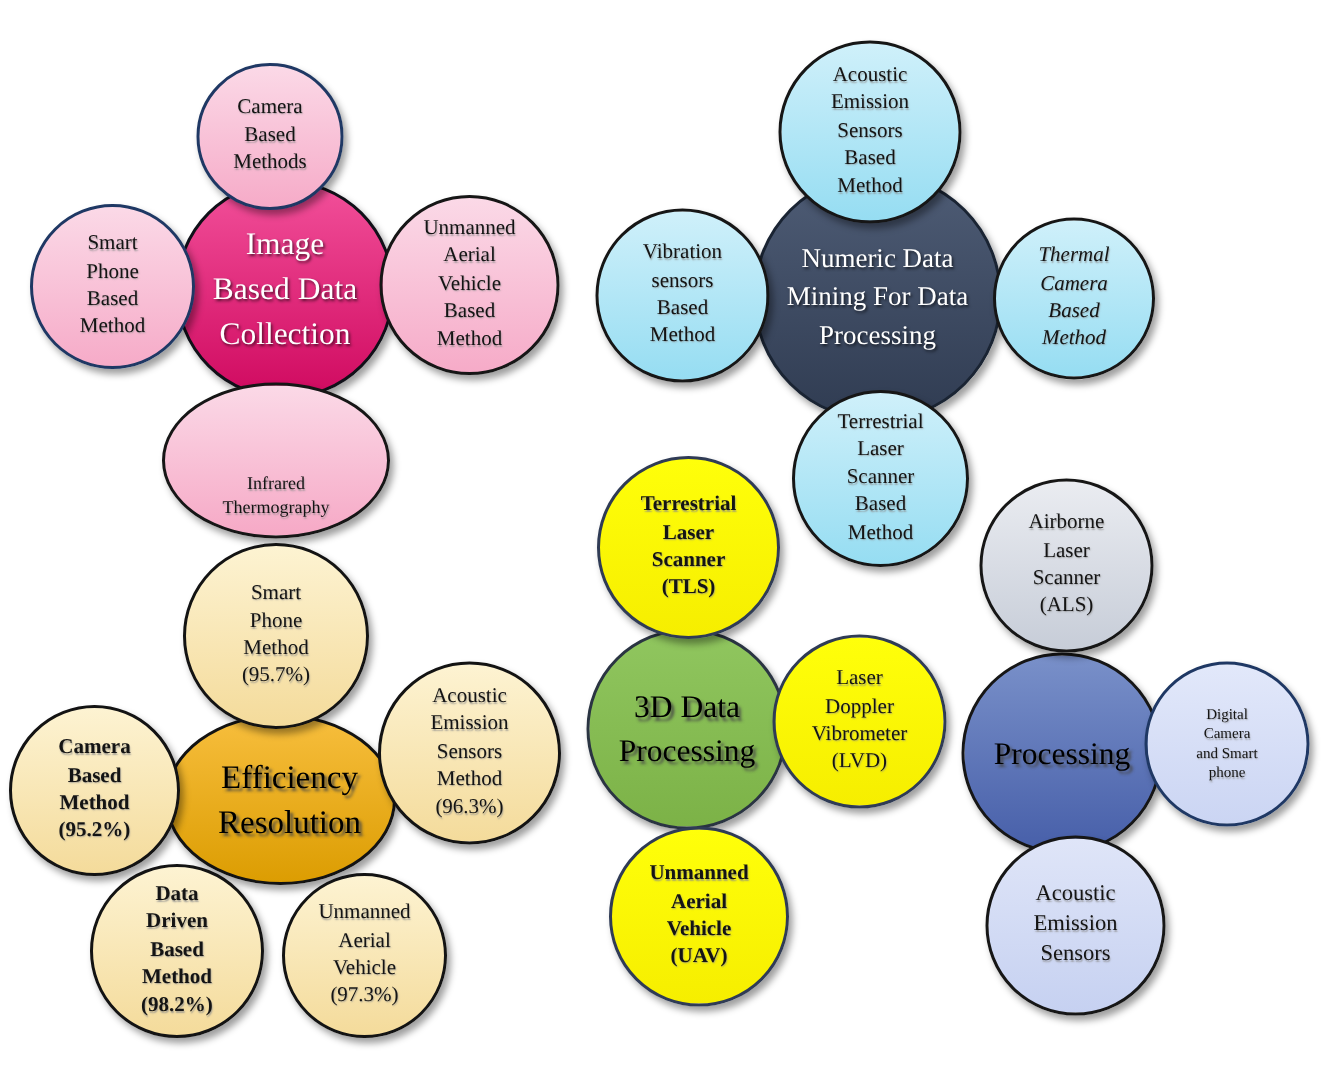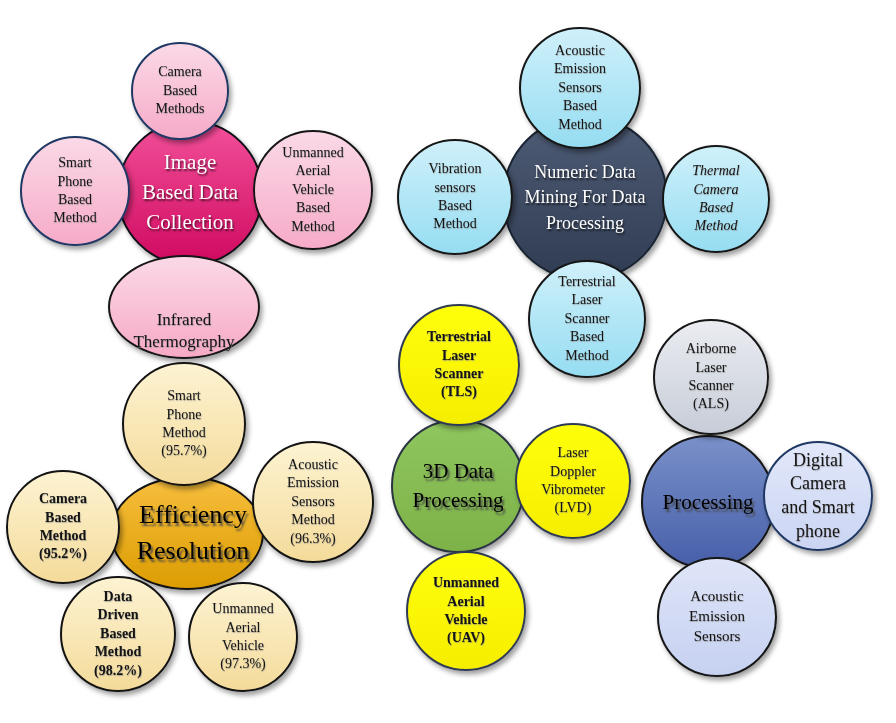--- a/index.html
+++ b/index.html
@@ -46,21 +46,21 @@
       </div>
     </div>
     <div class="node center" style="left: 502px; top: 115px; width: 166px; height: 166px; background: linear-gradient(rgb(78, 92, 117), rgb(48, 60, 82)); border-color: rgb(26, 36, 51);">
       <div class="label light" style="color: rgb(255, 255, 255); font-size: 18px;">
         <div>Numeric Data</div>
         <div>Mining For Data</div>
         <div>Processing</div>
       </div>
     </div>
     <div class="node center" style="left: 110px; top: 476px; width: 154px; height: 114px; background: linear-gradient(rgb(247, 190, 61), rgb(220, 157, 2)); border-color: rgb(19, 19, 19);">
-      <div class="label dark" style="color: rgb(0, 0, 0); font-size: 26px; margin-left: 12px;">
+      <div class="label dark" style="color: rgb(0, 0, 0); font-size: 22px; margin-left: 12px;">
         <div>Efficiency</div>
         <div>Resolution</div>
       </div>
     </div>
     <div class="node center" style="left: 391px; top: 419px; width: 134px; height: 134px; background: linear-gradient(rgb(144, 198, 95), rgb(124, 178, 71)); border-color: rgb(42, 52, 66);">
       <div class="label dark" style="color: rgb(0, 0, 0); font-size: 21px; text-align: center;">
         <div>3D Data</div>
         <div>Processing</div>
       </div>
     </div>
@@ -87,21 +87,21 @@
     <div class="node satellite" style="left: 253px; top: 130px; width: 120px; height: 120px; background: linear-gradient(rgb(251, 217, 231), rgb(246, 171, 200)); border-color: rgb(22, 22, 22);">
       <div class="label dark" style="color: rgb(20, 20, 20); font-size: 14px;">
         <div>Unmanned</div>
         <div>Aerial</div>
         <div>Vehicle</div>
         <div>Based</div>
         <div>Method</div>
       </div>
     </div>
     <div class="node satellite" style="left: 108px; top: 255px; width: 152px; height: 104px; background: linear-gradient(rgb(251, 217, 231), rgb(246, 169, 198)); border-color: rgb(22, 22, 22);">
-      <div class="label dark" style="color: rgb(20, 20, 20); font-size: 17px; margin-top: 48px;">
+      <div class="label dark" style="color: rgb(20, 20, 20); font-size: 12px; margin-top: 48px;">
         <div>Infrared</div>
         <div>Thermography</div>
       </div>
     </div>
     <div class="node satellite" style="left: 519px; top: 27px; width: 122px; height: 122px; background: linear-gradient(rgb(207, 240, 250), rgb(150, 221, 242)); border-color: rgb(22, 22, 22);">
       <div class="label dark" style="color: rgb(20, 20, 20); font-size: 14px;">
         <div>Acoustic</div>
         <div>Emission</div>
         <div>Sensors</div>
         <div>Based</div>
@@ -201,21 +201,21 @@
     </div>
     <div class="node satellite" style="left: 653px; top: 319px; width: 116px; height: 116px; background: linear-gradient(rgb(234, 236, 241), rgb(199, 205, 216)); border-color: rgb(22, 22, 22);">
       <div class="label dark" style="color: rgb(20, 20, 20); font-size: 14px;">
         <div>Airborne</div>
         <div>Laser</div>
         <div>Scanner</div>
         <div>(ALS)</div>
       </div>
     </div>
     <div class="node satellite" style="left: 763px; top: 441px; width: 110px; height: 110px; background: linear-gradient(rgb(226, 232, 250), rgb(203, 213, 243)); border-color: rgb(31, 56, 100);">
-      <div class="label dark" style="color: rgb(20, 20, 20); font-size: 18px;">
+      <div class="label dark" style="color: rgb(20, 20, 20); font-size: 10px;">
         <div>Digital</div>
         <div>Camera</div>
         <div>and Smart</div>
         <div>phone</div>
       </div>
     </div>
     <div class="node satellite" style="left: 657px; top: 557px; width: 120px; height: 120px; background: linear-gradient(rgb(223, 229, 248), rgb(198, 209, 241)); border-color: rgb(22, 22, 22);">
       <div class="label dark" style="color: rgb(20, 20, 20); font-size: 15px;">
         <div>Acoustic</div>
         <div>Emission</div>

